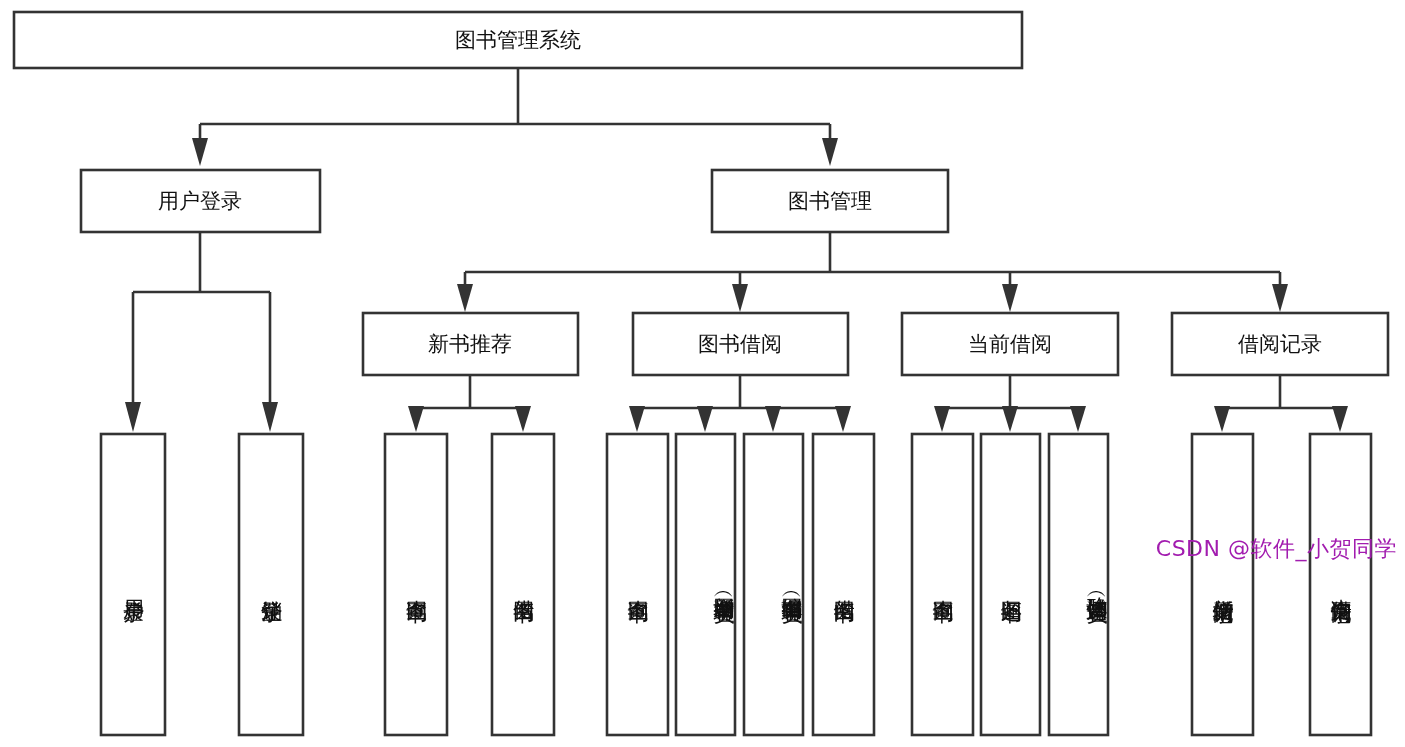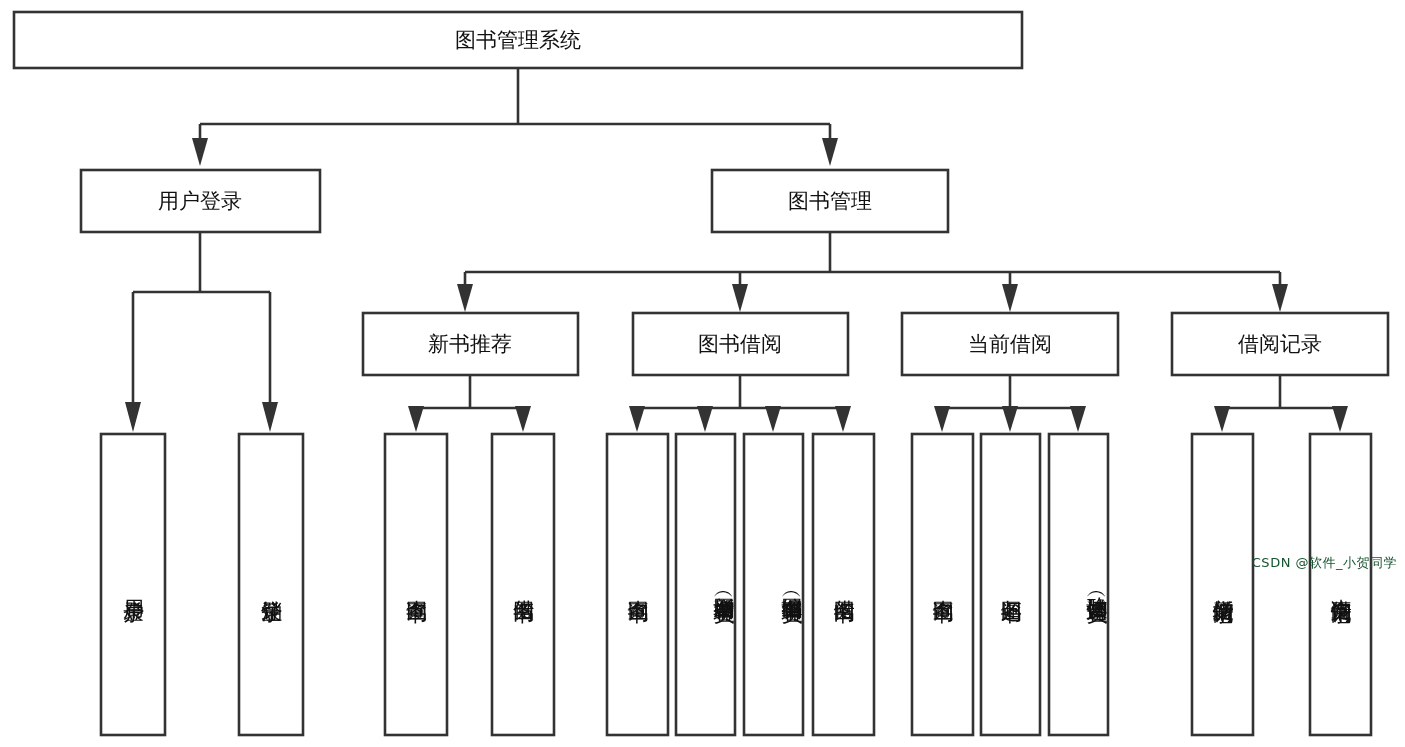--- a/index.html
+++ b/index.html
@@ -57,24 +57,24 @@
     line-height: 1.12;
     color: #111111;
     letter-spacing: 1px;
     text-align: center;
     white-space: nowrap;
     pointer-events: none;
   }
   .watermark {
     position: absolute;
     right: 8px;
-    bottom: 6px;
-    font-family: "DejaVu Sans", "Liberation Sans", sans-serif;
-    font-size: 13px;
-    color: #14532d;
+    bottom: 14px;
+    font-family: "DejaVu Sans", "Liberation Sans", sans-serif;
+    font-size: 22px;
+    color: #a21caf;
     letter-spacing: 0.5px;
     user-select: none;
   }
 </style>
 </head>
 <body>
 
 <div id="diagram-root">
 
   <svg id="tree-svg" viewBox="0 0 1405 747">

